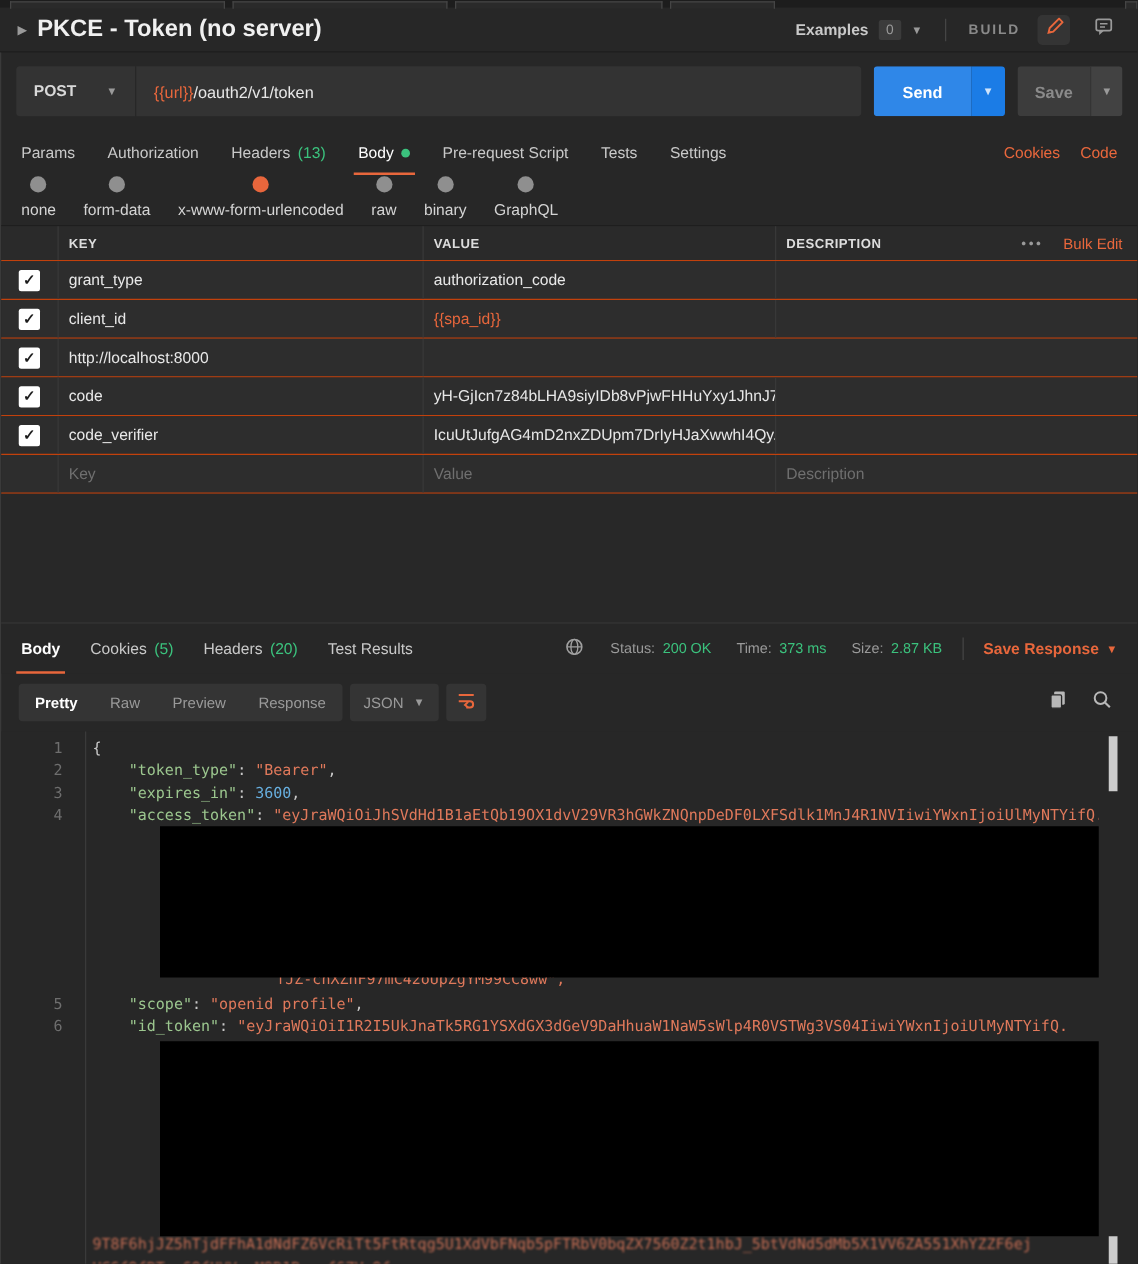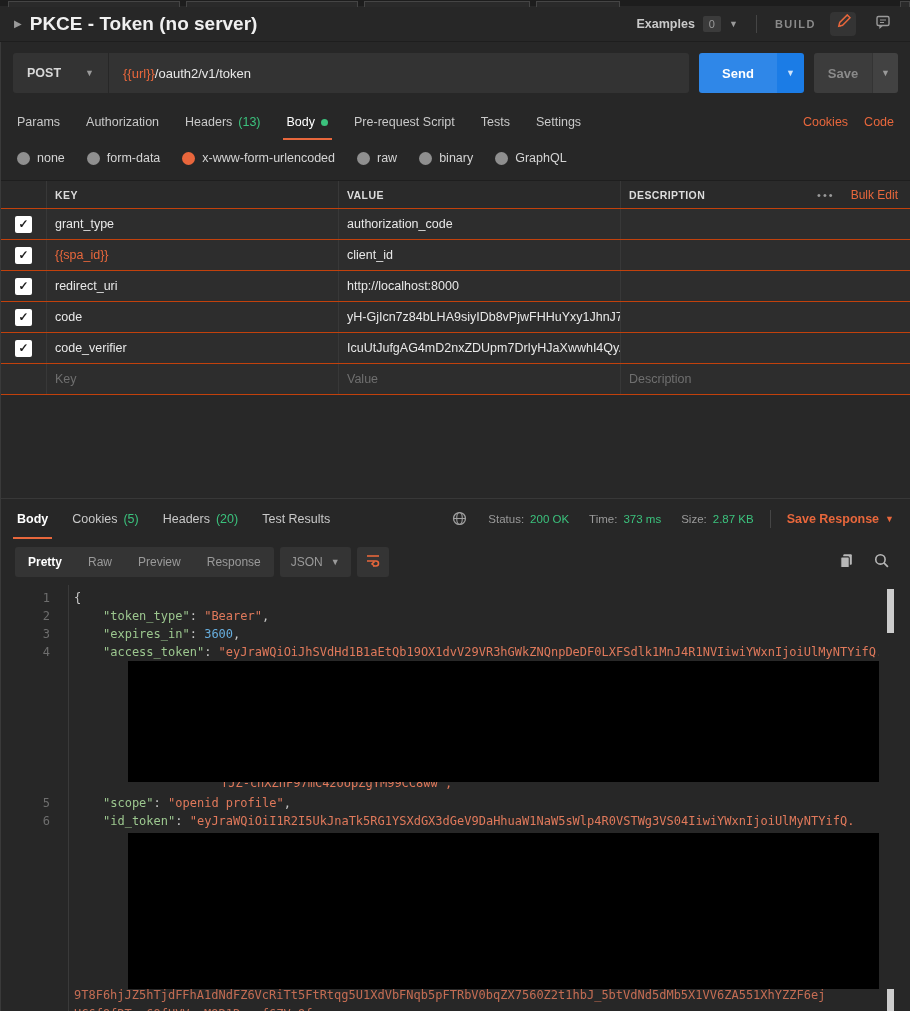--- a/index.html
+++ b/index.html
@@ -42,21 +42,21 @@
   .rtab { color:#c9c9c9; position:relative; height:100%; display:flex; align-items:center; gap:6px;text-align:center; }
   .rtab .cnt { color:#3bc27d; }
   .rtab.active { color:#ffffff; }
   .rtab.active::after { content:""; position:absolute; left:-4px; right:-4px; bottom:0; height:2px; background:#e8673c; }
   .dot { width:7px; height:7px; border-radius:50%; background:#3bc27d; }
   .tabs-right { margin-left:auto; display:flex; gap:16px; }
   .orange-link { color:#e8673c; font-size:12.5px; }
 
   
   .radio-row { height:36px; display:flex; align-items:center; padding:0 16px; gap:22px; }
-  .radio-item { display:flex; align-items:center; gap:7px; font-size:12.5px; color:#d4d4d4; }
+  .radio-item { display:flex; align-items:center; gap:7px; font-size:12.5px; color:#d4d4d4;flex-direction:column; }
   .radio { width:13px; height:13px; border-radius:50%; background:#8f8f8f; }
   .radio.sel { background:#e8663c; }
 
   
   .kv-table { margin-top:4px; border-top:1px solid #1e1e1e; }
   .kv-row { display:grid; grid-template-columns:46px 292px 282px 1fr; border-bottom:1px solid #c2410c; background:#2d2d2d; }
   .kv-head { height:28px; background:#2a2a2a; }
   .kv-row > div { border-right:1px solid #383838; display:flex; align-items:center; padding-left:8px; overflow:hidden; }
   .kv-row > div:last-child { border-right:none; }
   .kv-body { height:31px; }
@@ -244,29 +244,28 @@
           <span class="checkbox">✓</span>
         </div>
       <div class="cell">grant_type</div>
       <div class="cell">authorization_code</div>
       <div class="cell"></div>
     </div>
     <div class="kv-row kv-body">
       <div class="cb-cell">
           <span class="checkbox">✓</span>
         </div>
+      <div class="cell">client_id</div>
       <div class="cell var">{{spa_id}}</div>
-      <div class="cell">client_id</div>
       <div class="cell"></div>
     </div>
     <div class="kv-row kv-body">
       <div class="cb-cell">
           <span class="checkbox">✓</span>
         </div>
-      <div class="cell">redirect_uri</div>
       <div class="cell">http://localhost:8000</div>
       <div class="cell"></div>
     </div>
     <div class="kv-row kv-body">
       <div class="cb-cell">
           <span class="checkbox">✓</span>
         </div>
       <div class="cell">code</div>
       <div class="cell">yH-GjIcn7z84bLHA9siyIDb8vPjwFHHuYxy1JhnJ7...</div>
       <div class="cell"></div>

